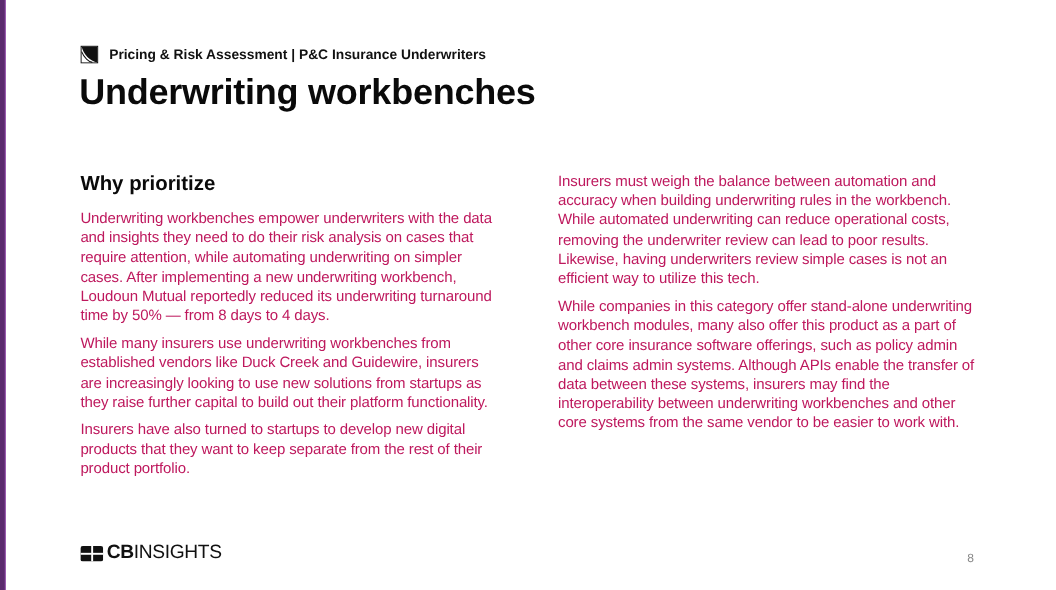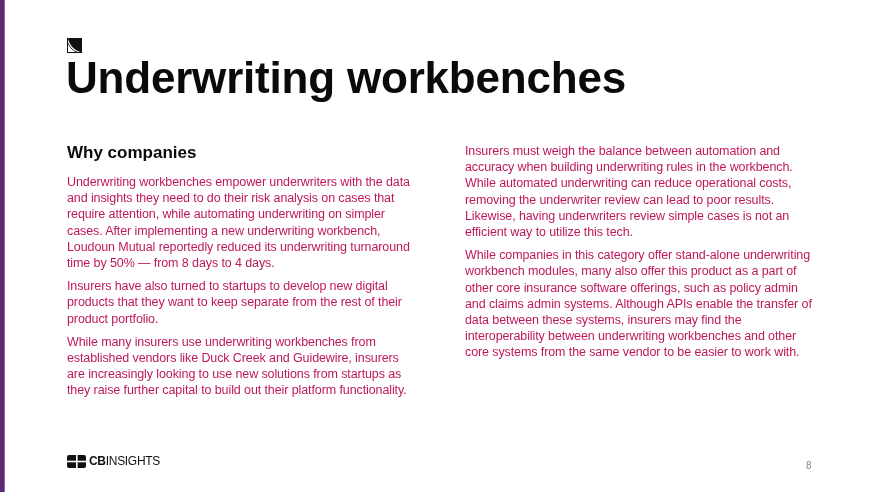--- a/index.html
+++ b/index.html
@@ -42,21 +42,21 @@
       color: #111;
     }
     .bc-icon {
       width: 15px; height: 15px;
       display: inline-block;
     }
     .title {
       position: absolute;
       left: 66px; top: 56px;
       margin: 0;
-      font-size: 44px;
+      font-size: 30px;
       font-weight: bold;
       letter-spacing: -0.2px;
       color: #0a0a0a;
       line-height: 44px;
       white-space: nowrap;
     }
     .col {
       position: absolute;
       top: 143px;
       width: 350px;
@@ -82,21 +82,21 @@
       left: 67px; top: 453px;
       display: flex;
       align-items: center;
       gap: 3px;
     }
     .logo-mark {
       width: 19px; height: 13px;
       display: inline-block;
     }
     .logo-text {
-      font-size: 12px;
+      font-size: 16px;
       line-height: 16px;
       color: #111;
       letter-spacing: -0.3px;
     }
     .logo-text .cb { font-weight: bold; }
     .logo-text .ins { font-weight: normal; }
     .page-number {
       position: absolute;
       left: 806px; top: 460px;
       font-size: 10px;
@@ -108,29 +108,30 @@
 
 <div class="slide">
   <div class="accent-bar"></div>
 
   <div class="breadcrumb">
     <svg class="bc-icon" viewBox="0 0 15 15">
       <rect x="0.5" y="0.5" width="14" height="14" fill="#ffffff" stroke="#111" stroke-width="1"></rect>
       <path d="M1 1 L14 1 L14 14 C 8 13, 3 8, 1 1 Z" fill="#111"></path>
       <path d="M1 5 C 3 10, 7 13.5, 10 14" fill="none" stroke="#111" stroke-width="0.9"></path>
     </svg>
+    <span>Pricing &amp; Risk Assessment | P&amp;C Insurance Underwriters</span>
   </div>
 
   <h1 class="title">Underwriting workbenches</h1>
 
   <div class="col left">
-    <h2>Why companies</h2>
+    <h2>Why prioritize</h2>
     <p>Underwriting workbenches empower underwriters with the data and insights they need to do their risk analysis on cases that require attention, while automating underwriting on simpler cases. After implementing a new underwriting workbench, Loudoun Mutual reportedly reduced its underwriting turnaround time by 50% — from 8 days to 4 days.</p>
+    <p>While many insurers use underwriting workbenches from established vendors like Duck Creek and Guidewire, insurers are increasingly looking to use new solutions from startups as they raise further capital to build out their platform functionality.</p>
     <p>Insurers have also turned to startups to develop new digital products that they want to keep separate from the rest of their product portfolio.</p>
-    <p>While many insurers use underwriting workbenches from established vendors like Duck Creek and Guidewire, insurers are increasingly looking to use new solutions from startups as they raise further capital to build out their platform functionality.</p>
   </div>
 
   <div class="col right">
     <p>Insurers must weigh the balance between automation and accuracy when building underwriting rules in the workbench. While automated underwriting can reduce operational costs, removing the underwriter review can lead to poor results. Likewise, having underwriters review simple cases is not an efficient way to utilize this tech.</p>
     <p>While companies in this category offer stand-alone underwriting workbench modules, many also offer this product as a part of other core insurance software offerings, such as policy admin and claims admin systems. Although APIs enable the transfer of data between these systems, insurers may find the interoperability between underwriting workbenches and other core systems from the same vendor to be easier to work with.</p>
   </div>
 
   <div class="logo">
     <svg class="logo-mark" viewBox="0 0 19 13">
       <rect x="0" y="0" width="19" height="13" rx="2" ry="2" fill="#111"></rect>

